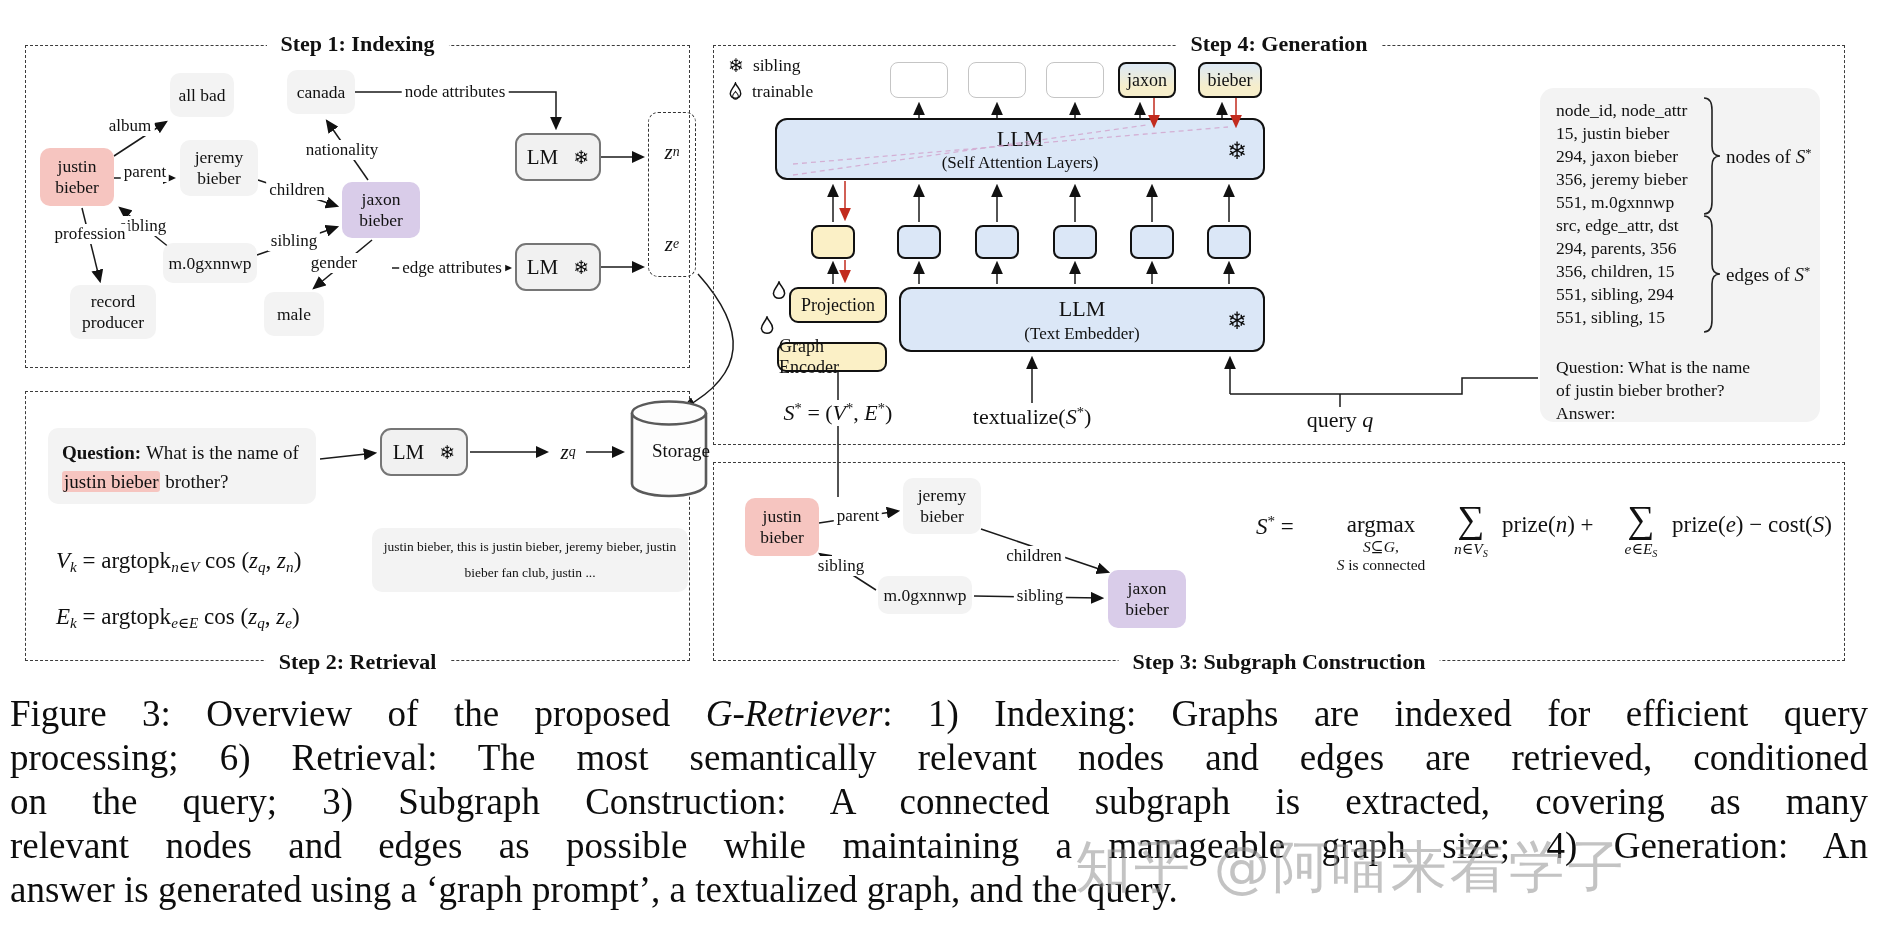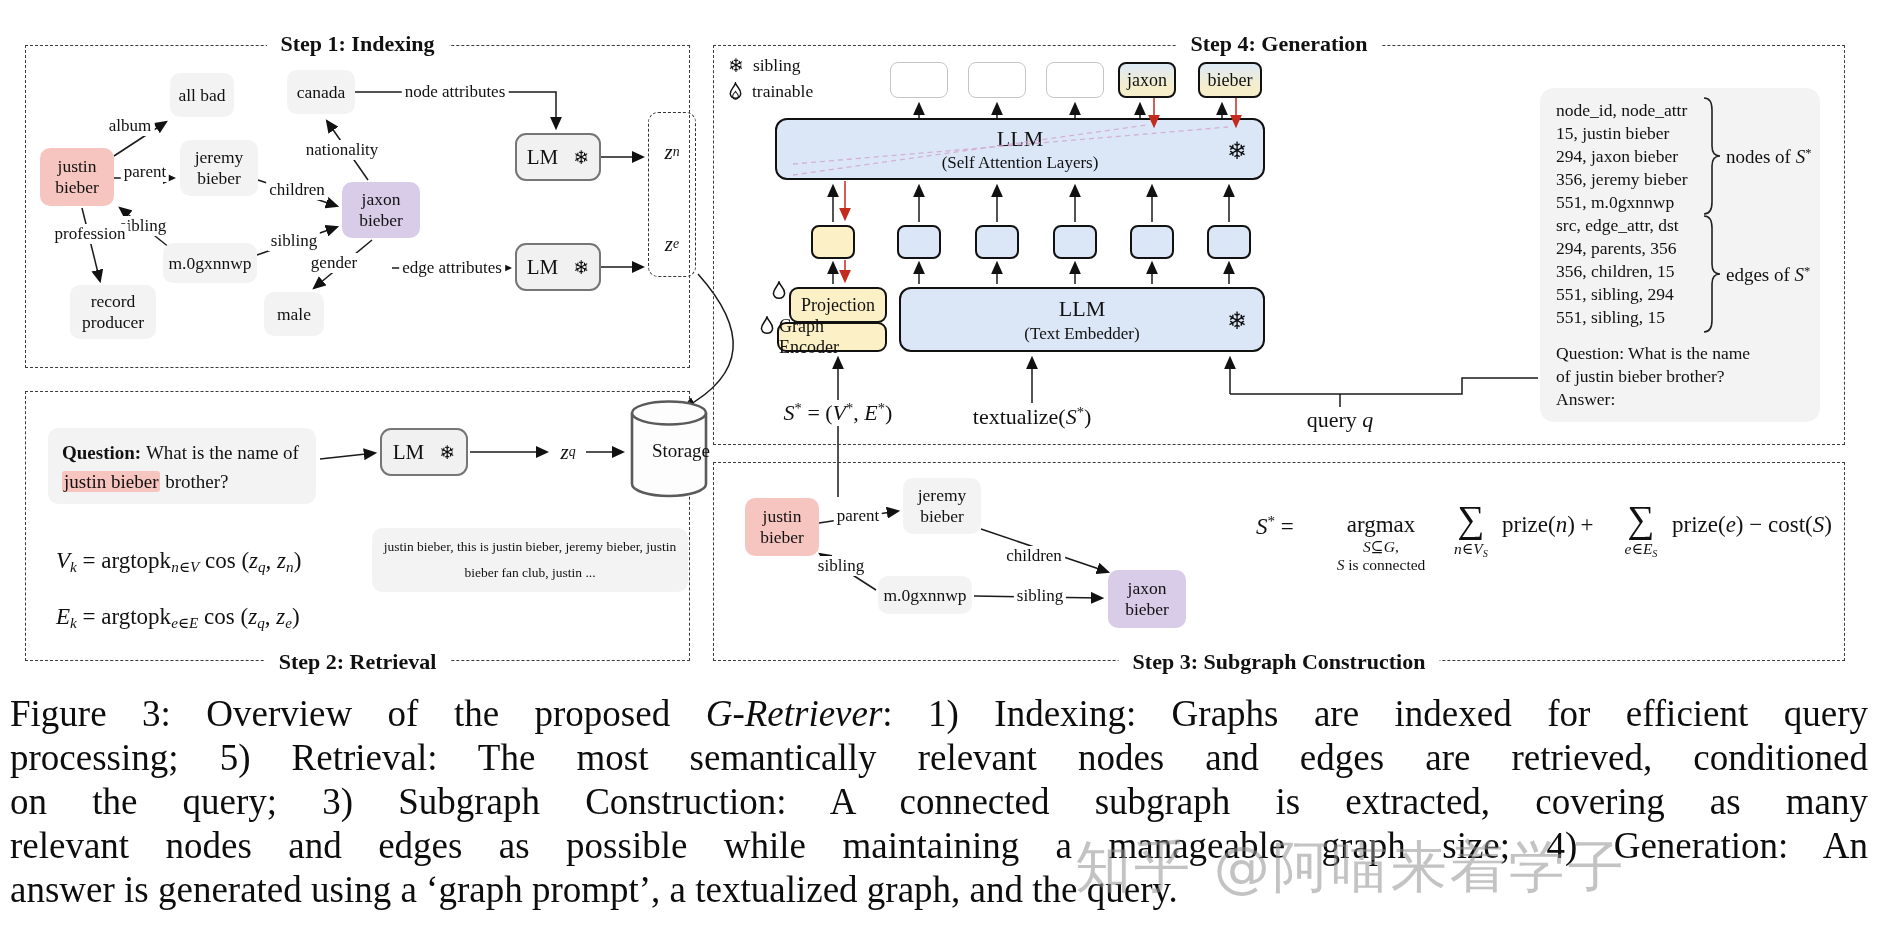--- a/index.html
+++ b/index.html
@@ -179,21 +179,21 @@
   </div>
 
   <div class="tok yel" style="left:811px;top:225px;width:44px;height:34px"></div>
   <div class="tok" style="left:897px;top:225px;width:44px;height:34px"></div>
   <div class="tok" style="left:975px;top:225px;width:44px;height:34px"></div>
   <div class="tok" style="left:1053px;top:225px;width:44px;height:34px"></div>
   <div class="tok" style="left:1130px;top:225px;width:44px;height:34px"></div>
   <div class="tok" style="left:1207px;top:225px;width:44px;height:34px"></div>
 
   <div class="yellowbox" style="left:789px;top:287px;width:98px;height:36px">Projection</div>
-  <div class="yellowbox" style="left:777px;top:322px;width:110px;height:30px">Graph Encoder</div>
+  <div class="yellowbox" style="left:777px;top:342px;width:110px;height:30px">Graph Encoder</div>
   <svg class="abs" style="left:771px;top:281px" width="16" height="20" viewBox="0 0 16 20">
       <path d="M8 1 C9 5 13.8 7 13.6 12.6 A5.7 5.7 0 0 1 2.4 12.6 C2.2 8.4 6.6 5.6 8 1 Z" fill="#fff" stroke="#111" stroke-width="1.5"></path>
     </svg>
   <svg class="abs" style="left:759px;top:316px" width="16" height="20" viewBox="0 0 16 20">
       <path d="M8 1 C9 5 13.8 7 13.6 12.6 A5.7 5.7 0 0 1 2.4 12.6 C2.2 8.4 6.6 5.6 8 1 Z" fill="#fff" stroke="#111" stroke-width="1.5"></path>
     </svg>
 
   <div class="bigblue" style="left:899px;top:287px;width:366px;height:65px">
     <div style="font-size:22px">LLM</div>
     <div style="font-size:17px">(Text Embedder)</div>
@@ -208,21 +208,21 @@
     <div class="prow">node_id, node_attr</div>
     <div class="prow">15, justin bieber</div>
     <div class="prow">294, jaxon bieber</div>
     <div class="prow">356, jeremy bieber</div>
     <div class="prow">551, m.0gxnnwp</div>
     <div class="prow">src, edge_attr, dst</div>
     <div class="prow">294, parents, 356</div>
     <div class="prow">356, children, 15</div>
     <div class="prow">551, sibling, 294</div>
     <div class="prow">551, sibling, 15</div>
-    <div class="prow" style="margin-top:13px">Question: What is the name</div>
+    <div class="prow" style="margin-top:27px">Question: What is the name</div>
     <div class="prow">of justin bieber brother?</div>
     <div class="prow">Answer:</div>
   </div>
   <svg class="abs" style="left:1700px;top:96px" width="22" height="120" viewBox="0 0 22 120">
     <path d="M4,2 Q12,2 12,14 L12,50 Q12,60 20,60 Q12,60 12,70 L12,106 Q12,118 4,118" fill="none" stroke="#222" stroke-width="1.6"></path>
   </svg>
   <svg class="abs" style="left:1700px;top:214px" width="22" height="120" viewBox="0 0 22 120">
     <path d="M4,2 Q12,2 12,14 L12,50 Q12,60 20,60 Q12,60 12,70 L12,106 Q12,118 4,118" fill="none" stroke="#222" stroke-width="1.6"></path>
   </svg>
   <div class="bracelab" style="left:1726px;top:146px"><span>nodes of </span><span style="font-style: italic;">S</span><span style="font-size: 0.66em; vertical-align: 0.5em;">*</span></div>
@@ -248,21 +248,21 @@
     <div style="font-size:15.5px"><span style="font-style: italic;">n</span><span>∈</span><span style="font-style: italic;">V</span><span style="font-size: 0.66em; vertical-align: -0.25em; font-style: italic;">S</span></div>
   </div>
   <div class="fm" style="left:1502px;top:512px"><span>prize(</span><span style="font-style: italic;">n</span><span>) +</span></div>
   <div class="fstack" style="left:1618px;top:498px;width:46px">
     <div style="font-size:38px;line-height:42px">∑</div>
     <div style="font-size:15.5px"><span style="font-style: italic;">e</span><span>∈</span><span style="font-style: italic;">E</span><span style="font-size: 0.66em; vertical-align: -0.25em; font-style: italic;">S</span></div>
   </div>
   <div class="fm" style="left:1672px;top:512px"><span>prize(</span><span style="font-style: italic;">e</span><span>) − cost(</span><span style="font-style: italic;">S</span><span>)</span></div>
 
   <div class="capline j" style="top:692px"><span>Figure 3: Overview of the proposed </span><span style="font-style: italic;">G-Retriever</span><span>: 1) Indexing: Graphs are indexed for efficient query</span></div>
-  <div class="capline j" style="top:736px">processing; 5) Retrieval: The most semantically relevant nodes and edges are retrieved, conditioned</div>
+  <div class="capline j" style="top:736px">processing; 6) Retrieval: The most semantically relevant nodes and edges are retrieved, conditioned</div>
   <div class="capline j" style="top:780px">on the query; 3) Subgraph Construction: A connected subgraph is extracted, covering as many</div>
   <div class="capline j" style="top:824px">relevant nodes and edges as possible while maintaining a manageable graph size; 4) Generation: An</div>
   <div class="capline" style="top:868px">answer is generated using a ‘graph prompt’, a textualized graph, and the query.</div>
 
   <div class="watermark" style="left:1075px;top:830px">知乎 @阿喵来着学子</div>
 
   <svg class="layer" width="1880" height="700" viewBox="0 0 1880 700">
     <g stroke="#d2a3cc" stroke-width="1.3" fill="none" stroke-dasharray="5 4" opacity="0.8">
       <line x1="793" y1="175" x2="1146" y2="125"></line>
       <line x1="793" y1="164" x2="1228" y2="127"></line>

